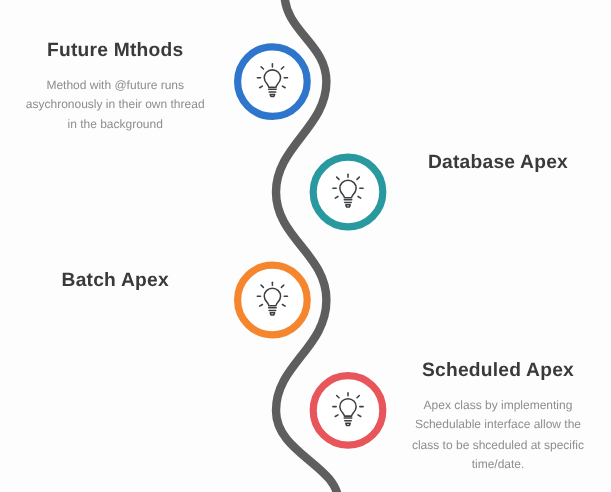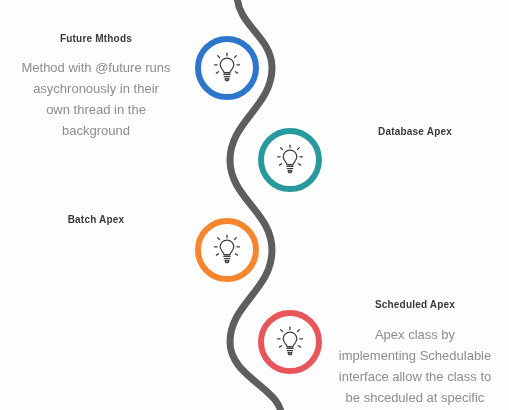--- a/index.html
+++ b/index.html
@@ -52,29 +52,29 @@
   }
 
   
   .block {
     position: absolute;
     z-index: 2;
     text-align: center;
     box-sizing: border-box;
   }
   .block-title {
-    font-size: 10px;
+    font-size: 16px;
     font-weight: bold;
     color: #3a3a3c;
     letter-spacing: 0.2px;
     margin: 0 0 7px 0;
     line-height: 1.2;
   }
   .block-body {
-    font-size: 13px;
+    font-size: 10px;
     color: #8d8d92;
     line-height: 1.62;
     margin: 12px;
   }
 </style>
 </head>
 <body>
 
 <div id="infographic">
 
@@ -149,21 +149,21 @@
           <line x1="31.6" y1="16.3" x2="34.8" y2="16.3"></line>
           <line x1="11.2" y1="7.6" x2="8.9" y2="5.4"></line>
           <line x1="28.8" y1="7.6" x2="31.1" y2="5.4"></line>
           <line x1="10.2" y1="24.4" x2="7.5" y2="26.0"></line>
           <line x1="29.8" y1="24.4" x2="32.5" y2="26.0"></line>
         </g>
       </svg>
     </span>
   </div>
 
-  <div class="block" style="left:6px; top:214px; width:180px;">
+  <div class="block" style="left:6px; top:224px; width:180px;">
     <p class="block-title">Batch Apex</p>
   </div>
 
   <div class="badge" style="left:258px; top:310px; border-color:#e8555b;">
     <span>
       <svg width="34" height="34" viewBox="0 0 40 40">
         <g fill="none" stroke="#3c4043" stroke-width="1.5" stroke-linecap="round" stroke-linejoin="round">
           <path d="M20 8.5 c-4.6 0-8 3.5-8 7.8 0 2.9 1.6 4.7 2.9 6.2 0.9 1.1 1.5 1.9 1.6 3.1 h7 c0.1-1.2 0.7-2 1.6-3.1 1.3-1.5 2.9-3.3 2.9-6.2 0-4.3-3.4-7.8-8-7.8 z"></path>
           <line x1="16.3" y1="27.5" x2="23.7" y2="27.5"></line>
           <line x1="16.8" y1="30.2" x2="23.2" y2="30.2"></line>

